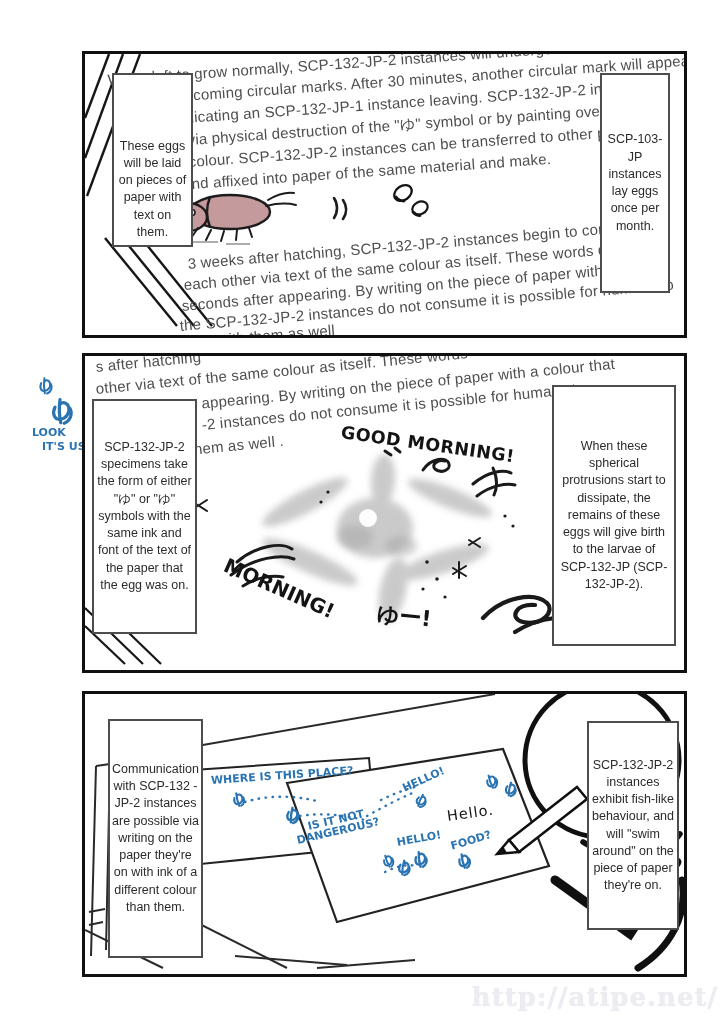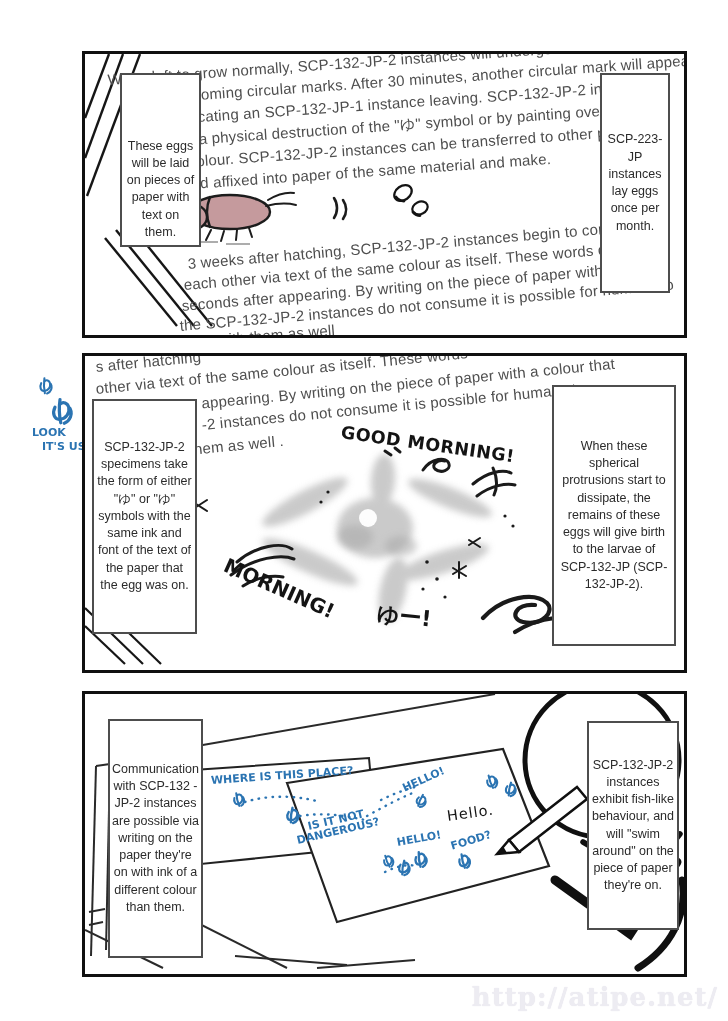--- a/index.html
+++ b/index.html
@@ -3,21 +3,21 @@
 <meta charset="utf-8">
 <style>
   html,body{margin:0;padding:0;background:#fff;}
   .page{position:relative;width:728px;height:1021px;background:#ffffff;overflow:hidden;
         font-family:"Liberation Sans",sans-serif;}
   .panel{position:absolute;background:#fff;border:3px solid #101010;overflow:hidden;}
   .box{position:absolute;background:#fff;border:2px solid #4d4d4d;color:#2b2b2b;
        font:12.5px/1.38 "Liberation Sans",sans-serif;text-align:center;
        display:flex;align-items:center;justify-content:center;
        padding:4px 3px;z-index:7;box-sizing:border-box;}
-  .box.bottom{align-items:flex-end;margin-left:8px;}
+  .box.bottom{align-items:flex-end;}
   .docline{position:absolute;white-space:nowrap;font:15px/1.25 "Liberation Sans",sans-serif;
            color:#4e4e4e;letter-spacing:.2px;transform-origin:left top;z-index:2;}
   .comic{position:absolute;font-family:"DejaVu Sans",sans-serif;font-weight:bold;color:#141414;
          white-space:nowrap;transform-origin:left center;z-index:5;}
   .blue{color:#2b74b2;}
   svg.deco{position:absolute;overflow:visible;}
   .yu{stroke:currentColor;fill:none;stroke-linecap:round;stroke-linejoin:round;}
   .watermark{position:absolute;right:10px;top:982px;font:bold 26px "DejaVu Serif",serif;
              letter-spacing:1px;color:#edecf2;text-shadow:0 0 1px #e2e0e8;z-index:1;}
   .margin-note{position:absolute;font-family:"DejaVu Sans",sans-serif;font-weight:bold;
@@ -96,21 +96,21 @@
         <ellipse cx="15" cy="12" rx="9.5" ry="7" transform="rotate(-35 15 12)"></ellipse>
         <ellipse cx="32" cy="27" rx="8" ry="6.2" transform="rotate(-25 32 27)"></ellipse>
       </g>
       <g stroke="#141414" stroke-width="2.8" fill="none" stroke-linecap="round">
         <path d="M8,16 q3,4 8,4"></path>
           <path d="M25,31 q3,3.5 7,3.5"></path>
       </g>
     </svg>
 
     <div class="box bottom" style="left:27px;top:19px;width:81px;height:174px;">These eggs will be laid on pieces of paper with text on them.</div>
-    <div class="box" style="left:515px;top:19px;width:70px;height:220px;">SCP-223-JP instances lay eggs once per month.</div>
+    <div class="box" style="left:515px;top:19px;width:70px;height:220px;">SCP-103-JP instances lay eggs once per month.</div>
   </div>
 
   <svg class="deco yu" style="left:38px;top:376px;color:#2b74b2;stroke-width:2.6" width="16" height="20" viewBox="0 0 20 24">
       <use href="#yu"></use>
     </svg>
   <svg class="deco yu" style="left:50px;top:396px;color:#2b74b2;stroke-width:2.6" width="25" height="31" viewBox="0 0 20 24">
       <use href="#yu"></use>
     </svg>
   <div class="margin-note" style="left:32px;top:426px;">LOOK</div>
   <div class="margin-note" style="left:42px;top:440px;">IT'S US!</div>

